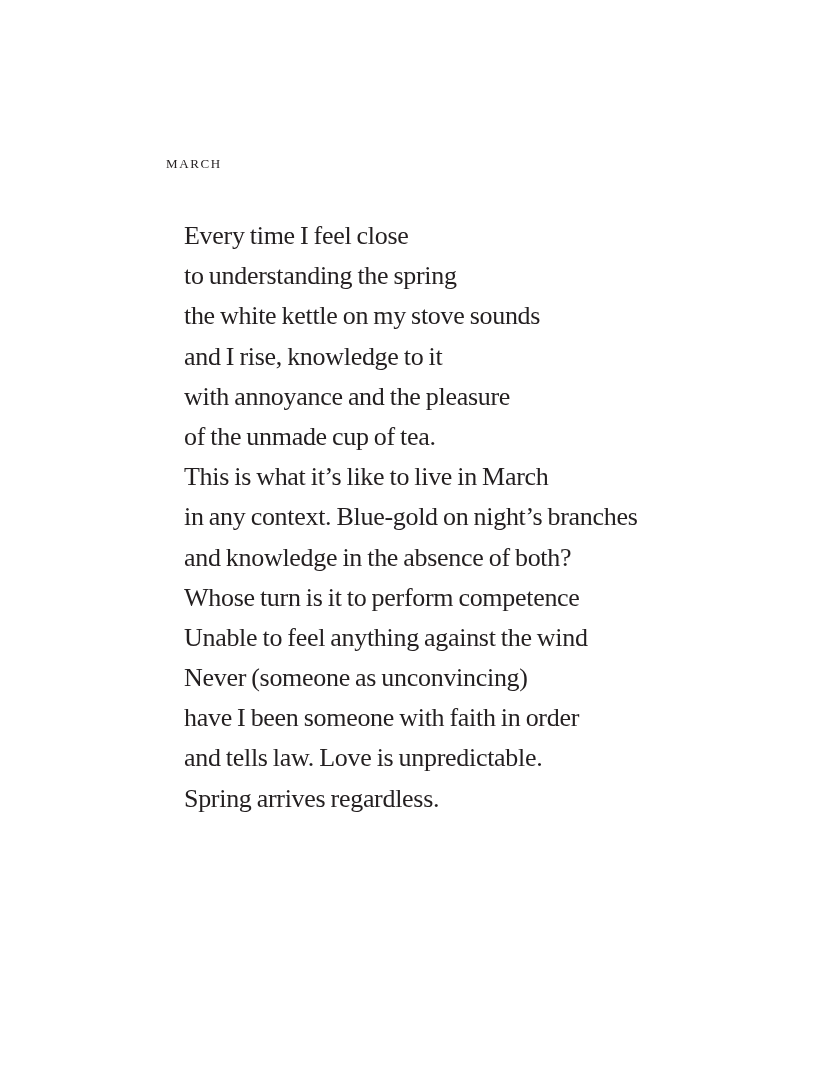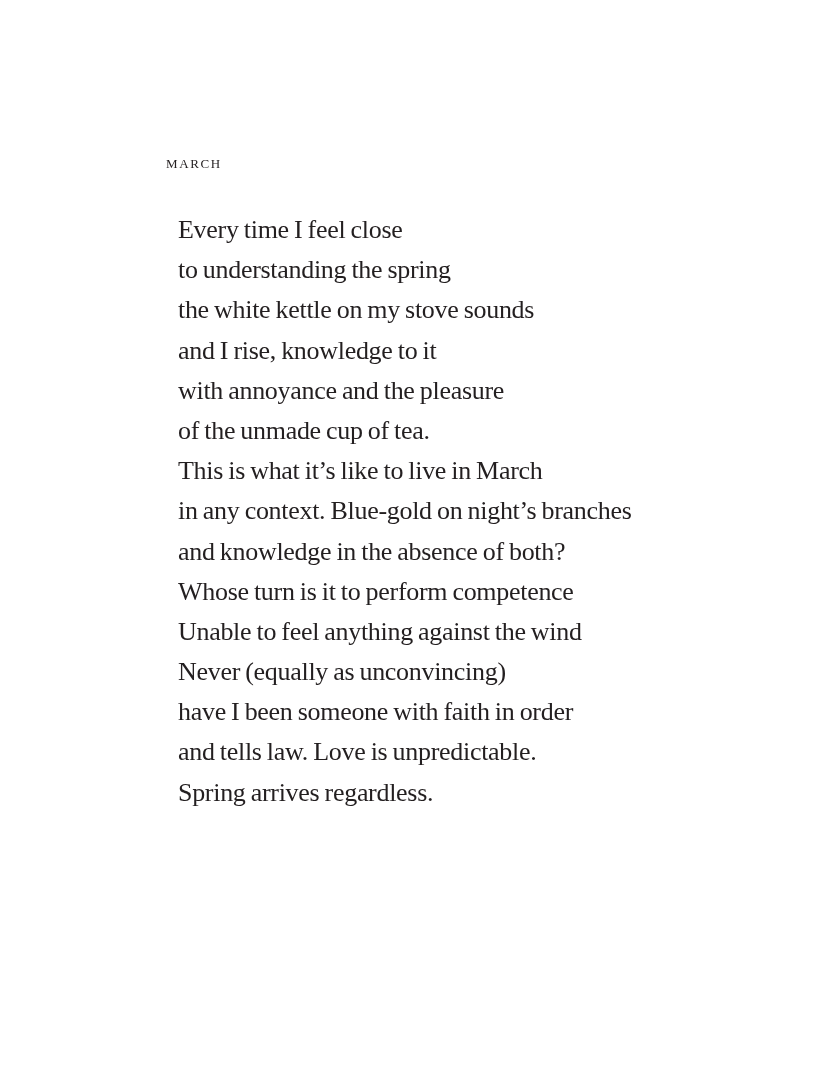--- a/index.html
+++ b/index.html
@@ -30,21 +30,21 @@
       font-variant: small-caps;
       text-transform: lowercase;
       white-space: nowrap;
       line-height: 24px;
       margin-top: 32px;
     }
     .poem-body {
       position: absolute;
       top: 198px;
       left: 0;
-      margin: 12px;
+      margin: 18px;
       padding: 0;
       list-style: none;
     }
     .poem-line {
       font-size: 26px;
       line-height: 40.2px;
       height: 40.2px;
       white-space: nowrap;
       letter-spacing: -0.3px;
       word-spacing: -1px;
@@ -60,18 +60,18 @@
     <li class="poem-line">to understanding the spring</li>
     <li class="poem-line">the white kettle on my stove sounds</li>
     <li class="poem-line">and I rise, knowledge to it</li>
     <li class="poem-line">with annoyance and the pleasure</li>
     <li class="poem-line">of the unmade cup of tea.</li>
     <li class="poem-line">This is what it’s like to live in March</li>
     <li class="poem-line">in any context. Blue-gold on night’s branches</li>
     <li class="poem-line">and knowledge in the absence of both?</li>
     <li class="poem-line">Whose turn is it to perform competence</li>
     <li class="poem-line">Unable to feel anything against the wind</li>
-    <li class="poem-line">Never (equally as unconvincing)</li>
+    <li class="poem-line">Never (someone as unconvincing)</li>
     <li class="poem-line">have I been someone with faith in order</li>
     <li class="poem-line">and tells law. Love is unpredictable.</li>
     <li class="poem-line">Spring arrives regardless.</li>
   </ul>
 </div>
 
 </body></html>

